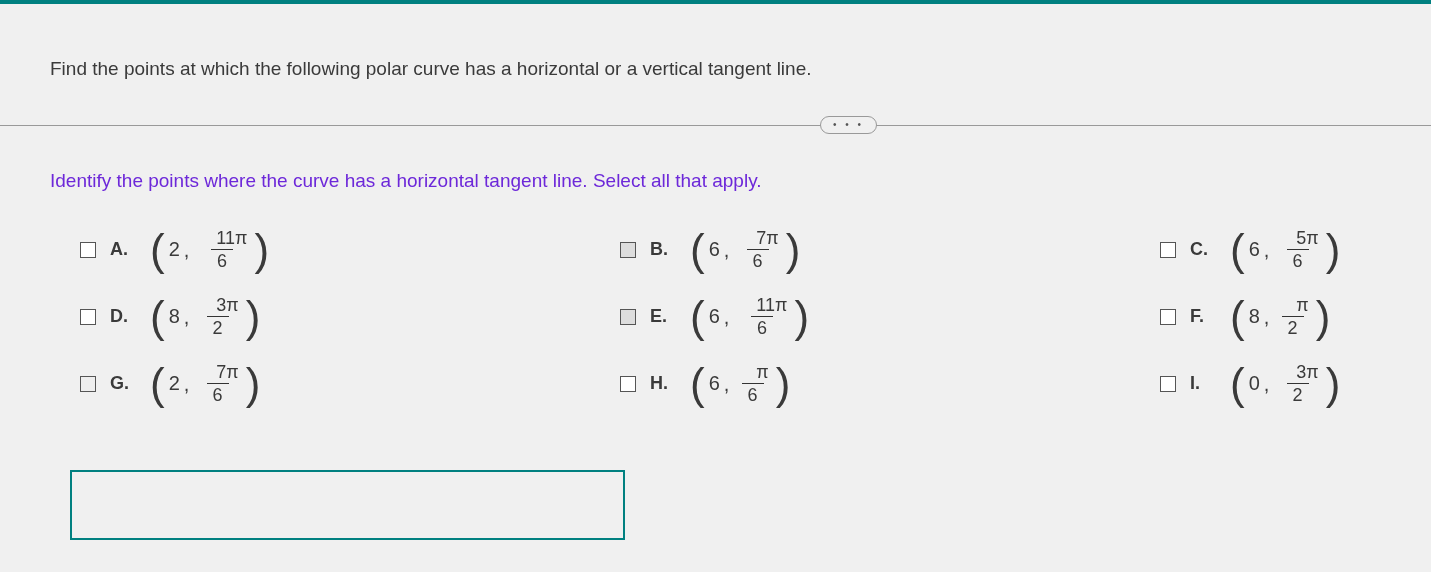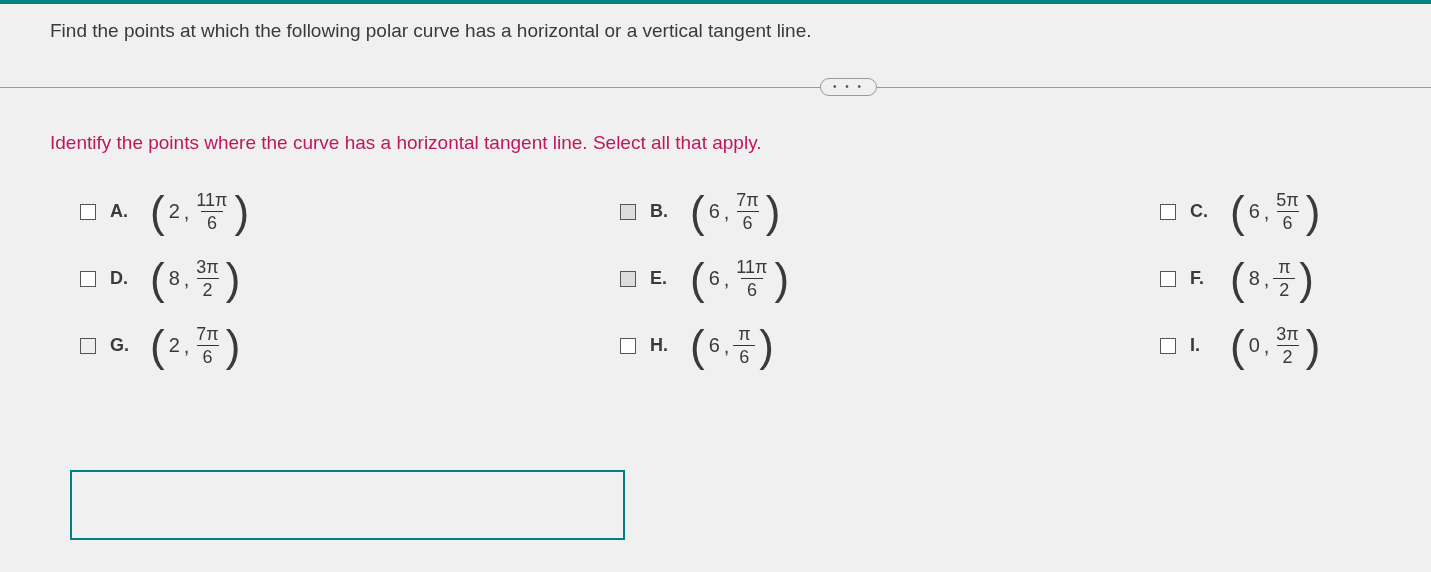--- a/index.html
+++ b/index.html
@@ -16,20 +16,21 @@
       position: relative;
       overflow: hidden;
     }
     .content {
       padding: 20px 50px;
     }
     .question-text {
       font-size: 19px;
       color: #3a3a3a;
       margin-bottom: 30px;
+      margin-top: 38px;
     }
     .equation {
       font-size: 18px;
       color: #3a3a3a;
       margin-left: 40px;
       margin-bottom: 20px;
       font-style: italic;
     }
     .equation .var {
       font-style: italic;
@@ -56,21 +57,21 @@
       border: 1px solid #999;
       border-radius: 12px;
       padding: 0 12px;
       font-size: 10px;
       letter-spacing: 3px;
       color: #555;
       line-height: 16px;
     }
     .instruction {
       font-size: 19px;
-      color: #be185d;
+      color: #6d28d9;
       margin-bottom: 35px;
     }
     .options-grid {
       display: grid;
       grid-template-columns: 540px 540px auto;
       column-gap: 0;
       row-gap: 22px;
       margin-left: 30px;
     }
     .option {
@@ -113,20 +114,21 @@
     .frac {
       display: inline-flex;
       flex-direction: column;
       align-items: center;
       line-height: 1;
       font-size: 18px;
       vertical-align: middle;
     }
     .frac .num {
       padding: 0 3px 2px;
+      margin-left: 20px;
     }
     .frac .den {
       border-top: 1.5px solid #333;
       padding: 2px 6px 0;
     }
     .comma {
       font-size: 20px;
       align-self: flex-end;
       margin-bottom: 8px;
     }

